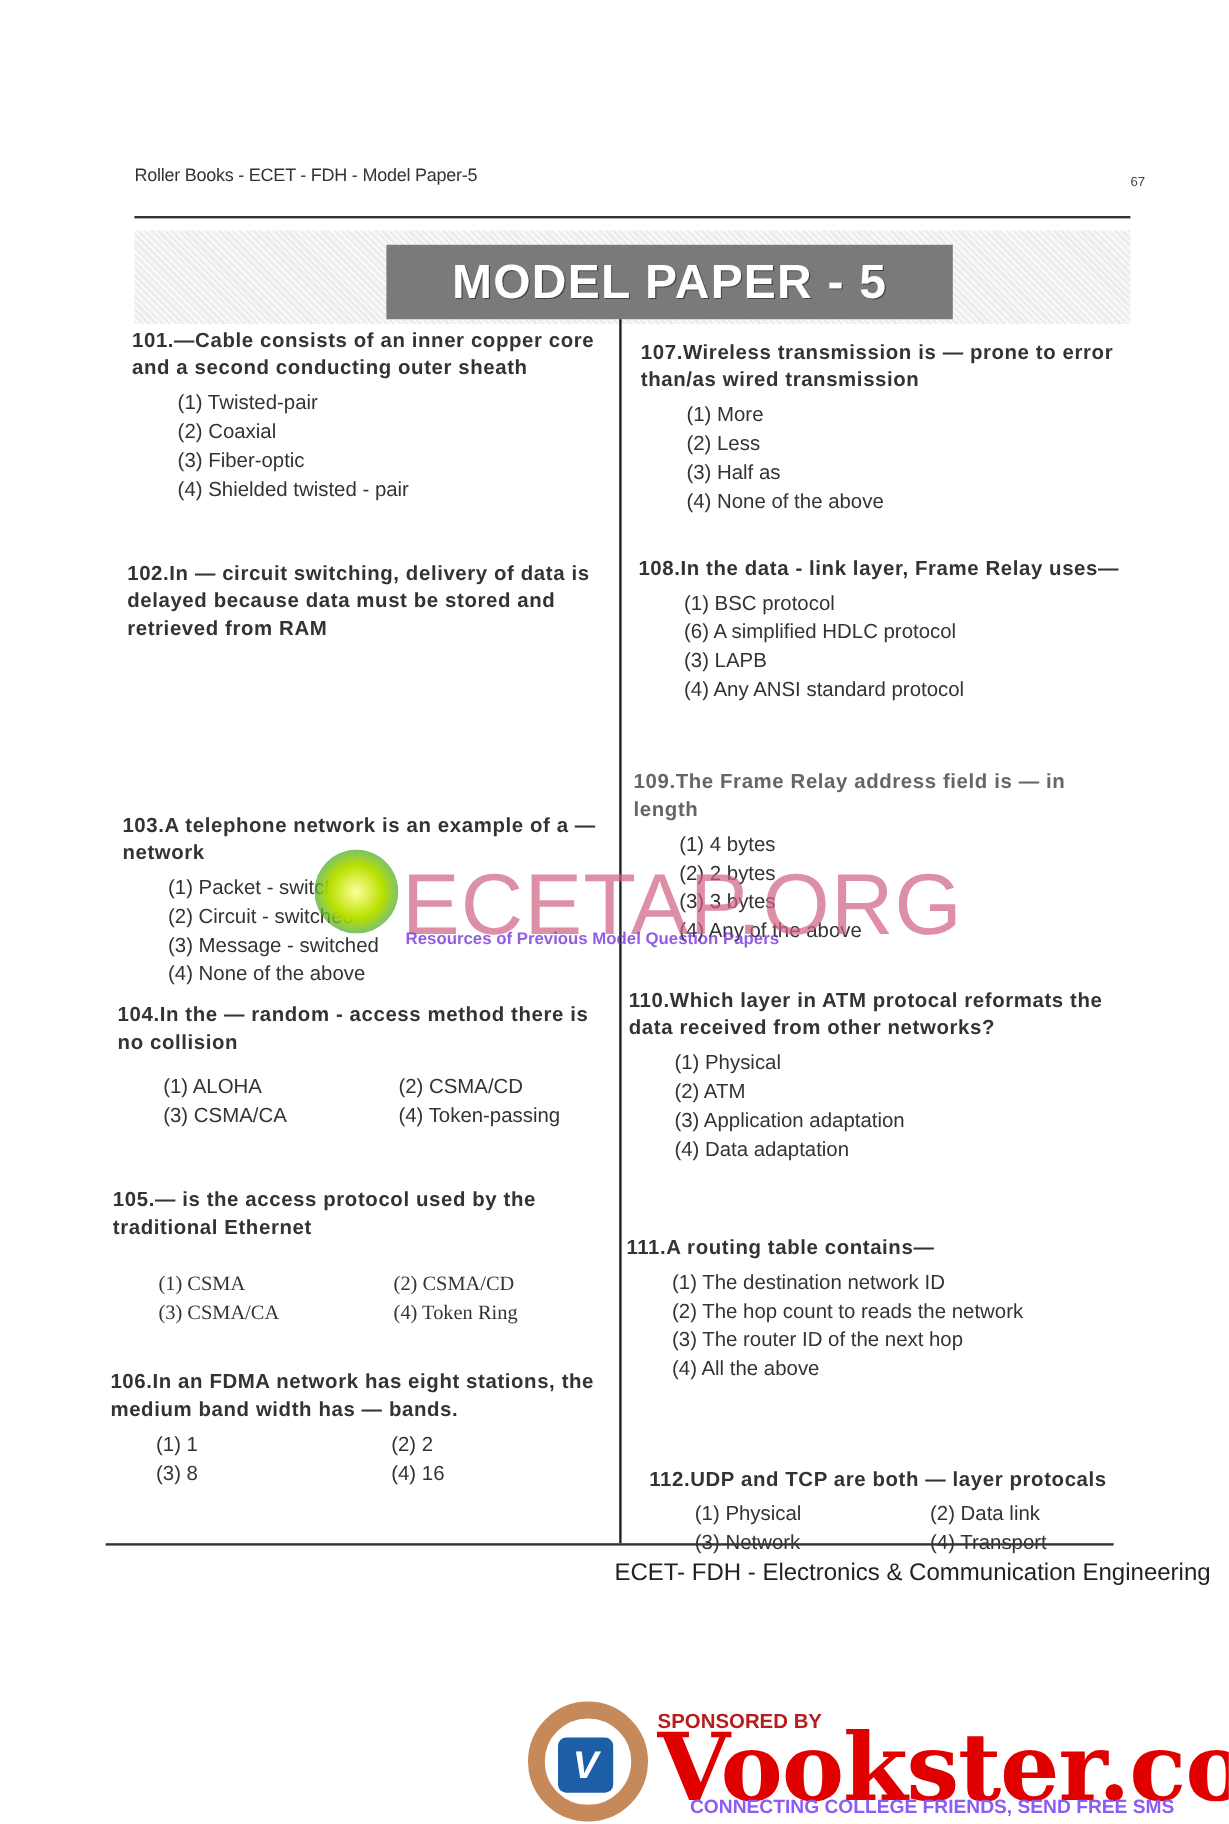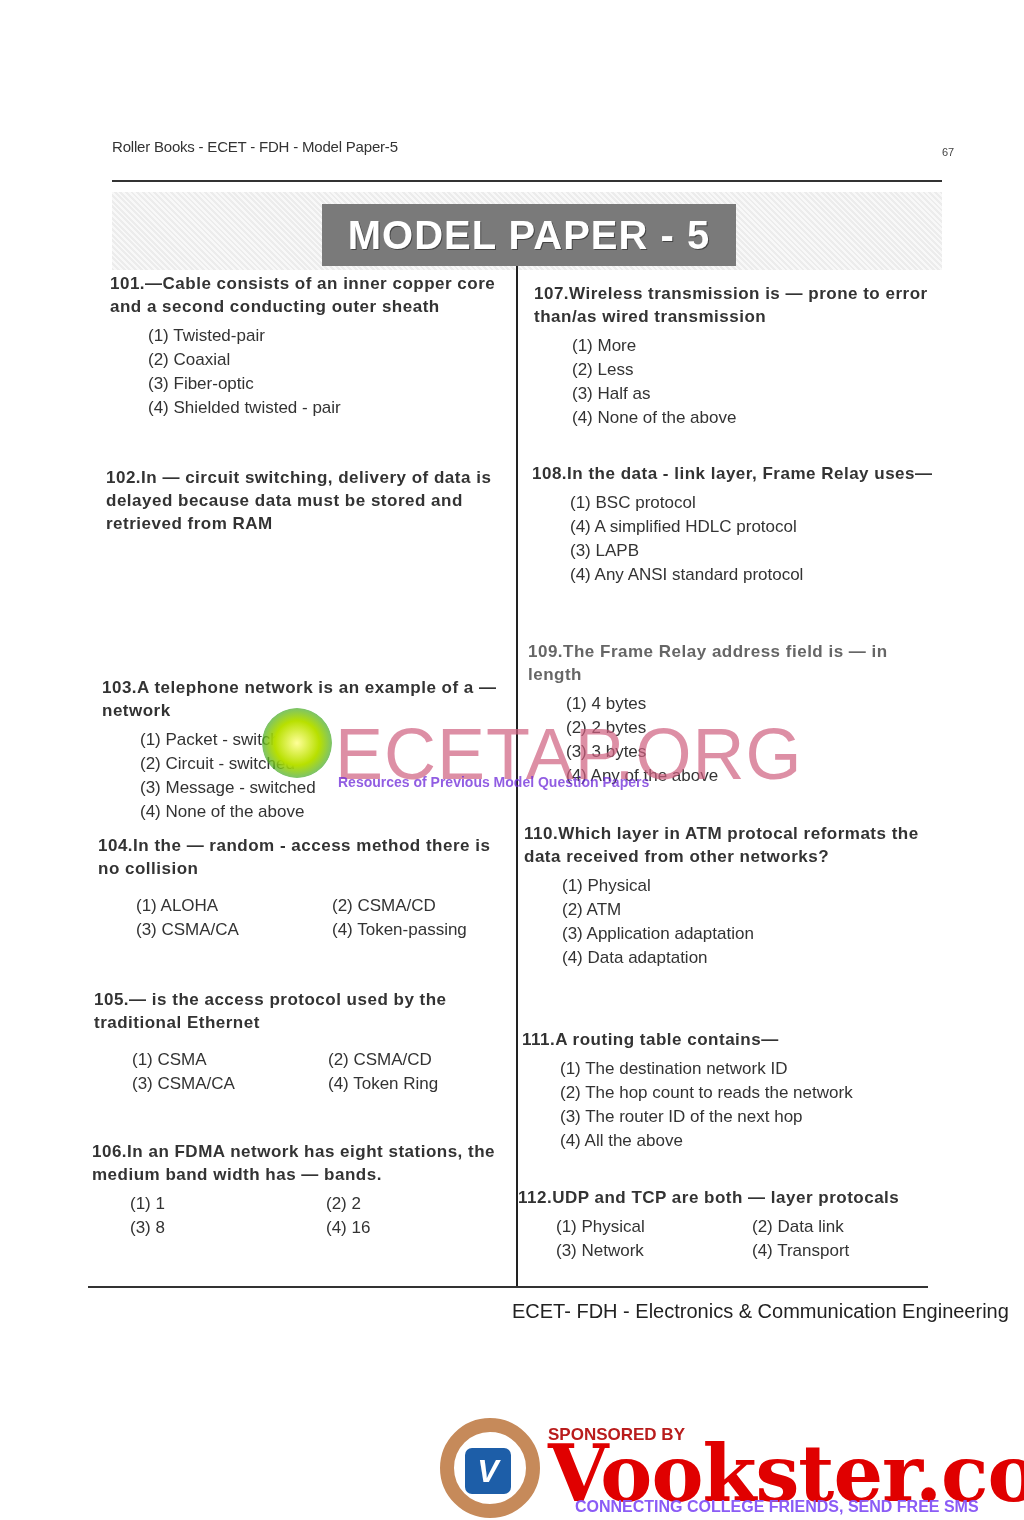--- a/index.html
+++ b/index.html
@@ -4,21 +4,21 @@
 <style>
   html,body{margin:0;padding:0;}
   body{width:1024px;height:1520px;background:#fff;position:relative;overflow:hidden;
        font-family:"Liberation Sans",sans-serif;color:#2a2a2a;}
   .abs{position:absolute;}
   .hdr{left:112px;top:138px;font-size:15px;color:#333;letter-spacing:-0.2px;}
   .pg{left:922px;top:146px;font-size:11px;color:#444;margin-left:20px;}
   .rule{background:#333;height:2px;}
   .band{left:112px;top:192px;width:830px;height:78px;
         background:repeating-linear-gradient(45deg,#ececec 0 2px,#f8f8f8 2px 4px);}
-  .title{left:322px;top:204px;width:414px;height:62px;background:#7a7a7a;
+  .title{left:322px;top:204px;width:472px;height:62px;background:#7a7a7a;
          color:#fff;font-weight:bold;font-size:40px;text-align:center;line-height:62px;
          letter-spacing:1px;text-shadow:1px 1px 0 #444;}
   .vline{left:516px;top:266px;width:2px;height:1020px;background:#222;}
   .q{position:absolute;width:405px;}
   .qnum{font-weight:bold;font-size:17px;}
   .qtxt{font-weight:bold;font-size:17px;line-height:23px;color:#333;letter-spacing:0.5px;}
   .opts{margin-left:38px;margin-top:6px;font-size:17px;line-height:24px;color:#333;}
   .grid{display:grid;grid-template-columns:196px 196px;row-gap:0;}
   .foot{left:512px;top:1300px;font-size:20px;color:#222;}
   .wm{left:335px;top:713px;font-size:72px;color:#d06080;opacity:0.7;letter-spacing:1px;text-align:center;}
@@ -74,21 +74,21 @@
   <div class="opts grid" style="margin-top:14px;">
     <div>(1) ALOHA</div>
     <div>(2) CSMA/CD</div>
     <div>(3) CSMA/CA</div>
     <div>(4) Token-passing</div>
   </div>
 </div>
 
 <div class="q" style="left:94px;top:988px;">
   <div class="qtxt"><span class="qnum">105.</span><span>— is the access protocol used by the traditional Ethernet</span></div>
-  <div class="opts grid" style="margin-top:14px;">
+  <div class="opts grid" style="margin-top:24px;font-family:Liberation Serif, serif;">
     <div>(1) CSMA</div>
     <div>(2) CSMA/CD</div>
     <div>(3) CSMA/CA</div>
     <div>(4) Token Ring</div>
   </div>
 </div>
 
 <div class="q" style="left:92px;top:1140px;">
   <div class="qtxt"><span class="qnum">106.</span><span>In an FDMA network has eight stations, the medium band width has — bands.</span></div>
   <div class="opts grid" style="row-gap:0;">
@@ -106,21 +106,21 @@
     <div>(2) Less</div>
     <div>(3) Half as</div>
     <div>(4) None of the above</div>
   </div>
 </div>
 
 <div class="q" style="left:532px;top:462px;">
   <div class="qtxt"><span class="qnum">108.</span><span>In the data - link layer, Frame Relay uses—</span></div>
   <div class="opts">
     <div>(1) BSC protocol</div>
-    <div>(4) A simplified HDLC protocol</div>
+    <div>(6) A simplified HDLC protocol</div>
     <div>(3) LAPB</div>
     <div>(4) Any ANSI standard protocol</div>
   </div>
 </div>
 
 <div class="q" style="left:528px;top:640px;">
   <div class="qtxt" style="color:#666;"><span class="qnum">109.</span><span>The Frame Relay address field is — in length</span></div>
   <div class="opts">
     <div>(1) 4 bytes</div>
     <div>(2) 2 bytes</div>
@@ -142,21 +142,21 @@
 <div class="q" style="left:522px;top:1028px;">
   <div class="qtxt"><span class="qnum">111.</span><span>A routing table contains—</span></div>
   <div class="opts">
     <div>(1) The destination network ID</div>
     <div>(2) The hop count to reads the network</div>
     <div>(3) The router ID of the next hop</div>
     <div>(4) All the above</div>
   </div>
 </div>
 
-<div class="q" style="left:518px;top:1186px;">
+<div class="q" style="left:518px;top:1221px;padding-left:23px;">
   <div class="qtxt"><span class="qnum">112.</span><span>UDP and TCP are both — layer protocals</span></div>
   <div class="opts grid" style="row-gap:0;">
     <div>(1) Physical</div>
     <div>(2) Data link</div>
     <div>(3) Network</div>
     <div>(4) Transport</div>
   </div>
 </div>
 
 <div class="abs rule" style="left:88px;top:1286px;width:840px;height:2px;"></div>

